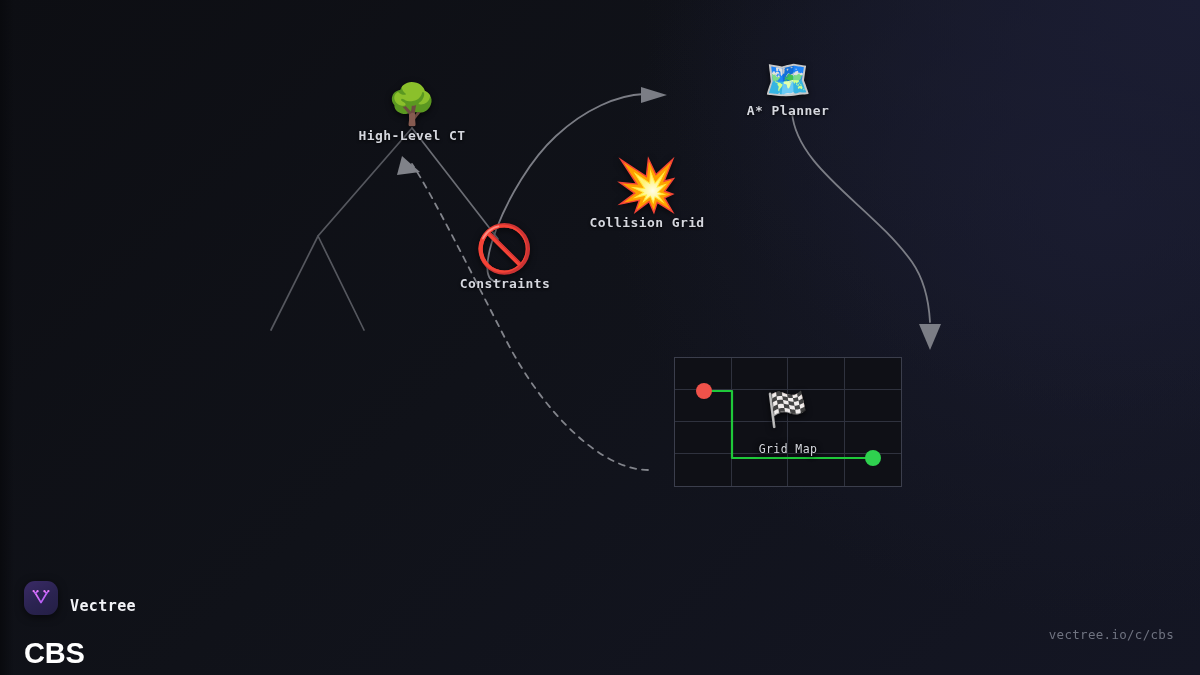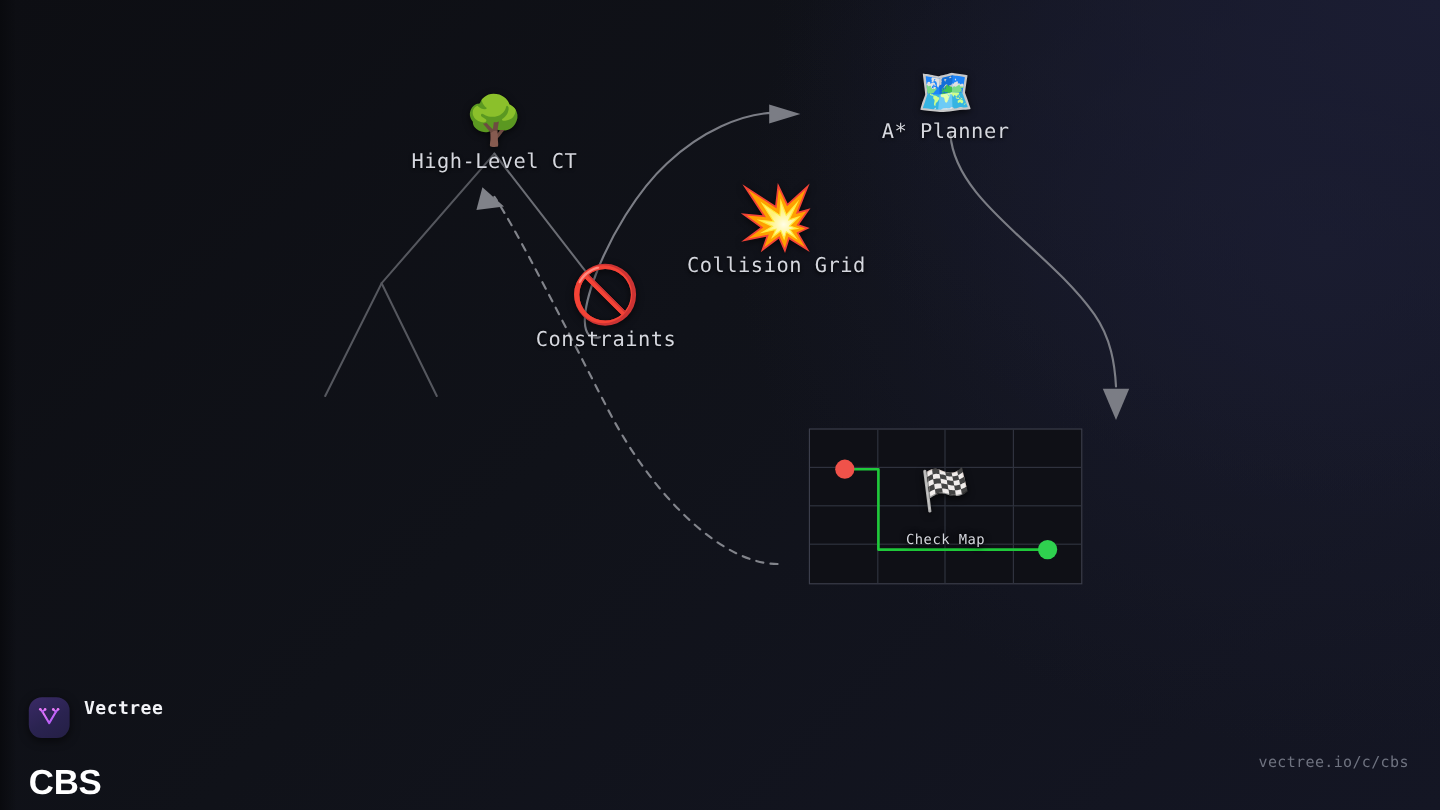--- a/index.html
+++ b/index.html
@@ -41,25 +41,26 @@
     flex-direction: column;
     align-items: center;
     gap: 4px;
   }
   .node .glyph {
     line-height: 1;
     display: block;
     text-shadow: 0 2px 6px rgba(0,0,0,.65);
   }
   .node .label {
-    font-size: 17px;
+    font-size: 13px;
     letter-spacing: .4px;
     color: #d5d7de;
     white-space: nowrap;
     text-shadow: 0 1px 3px rgba(0,0,0,.9);
+    font-weight: bold;
   }
 
   
   .gridmap {
     position: absolute;
     transform: translate(-50%, -50%);
   }
   .gridmap .cells {
     position: relative;
     display: grid;
@@ -102,21 +103,21 @@
     white-space: nowrap;
     text-shadow: 0 1px 4px rgba(0,0,0,1), 0 0 6px rgba(0,0,0,1);
   }
 
   
   .brand {
     position: absolute;
     left: 24px;
     bottom: 60px;
     display: flex;
-    align-items: flex-start;
+    align-items: flex-end;
     gap: 12px;
   }
   .brand-mark {
     width: 34px; height: 34px;
     border-radius: 11px;
     background: linear-gradient(150deg, #3a2a66 0%, #2a2350 55%, #241f45 100%);
     display: flex;
     align-items: center;
     justify-content: center;
     box-shadow: 0 2px 8px rgba(0,0,0,.6);
@@ -211,21 +212,21 @@
       <div class="cell lastrow"></div>
       <div class="cell lastcol lastrow"></div>
 
       <svg class="gm-overlay" viewBox="0 0 226 128" xmlns="http://www.w3.org/2000/svg">
         <polyline points="29,33 57,33 57,100 198,100" fill="none" stroke="#1fc93a" stroke-width="2.2" stroke-linejoin="round" stroke-linecap="round"></polyline>
         <circle cx="29" cy="33" r="8" fill="#f0524a"></circle>
         <circle cx="198" cy="100" r="8" fill="#2fd14f"></circle>
       </svg>
 
       <span class="gm-flag">🏁</span>
-      <span class="gm-label">Check Map</span>
+      <span class="gm-label">Grid Map</span>
     </div>
   </div>
 
   <div class="brand">
     <div class="brand-mark">
       <svg width="20" height="20" viewBox="0 0 20 20" xmlns="http://www.w3.org/2000/svg">
         <defs>
           <linearGradient id="vg" x1="0" y1="0" x2="1" y2="1">
             <stop offset="0%" stop-color="#e879f9"></stop>
             <stop offset="100%" stop-color="#a855f7"></stop>

